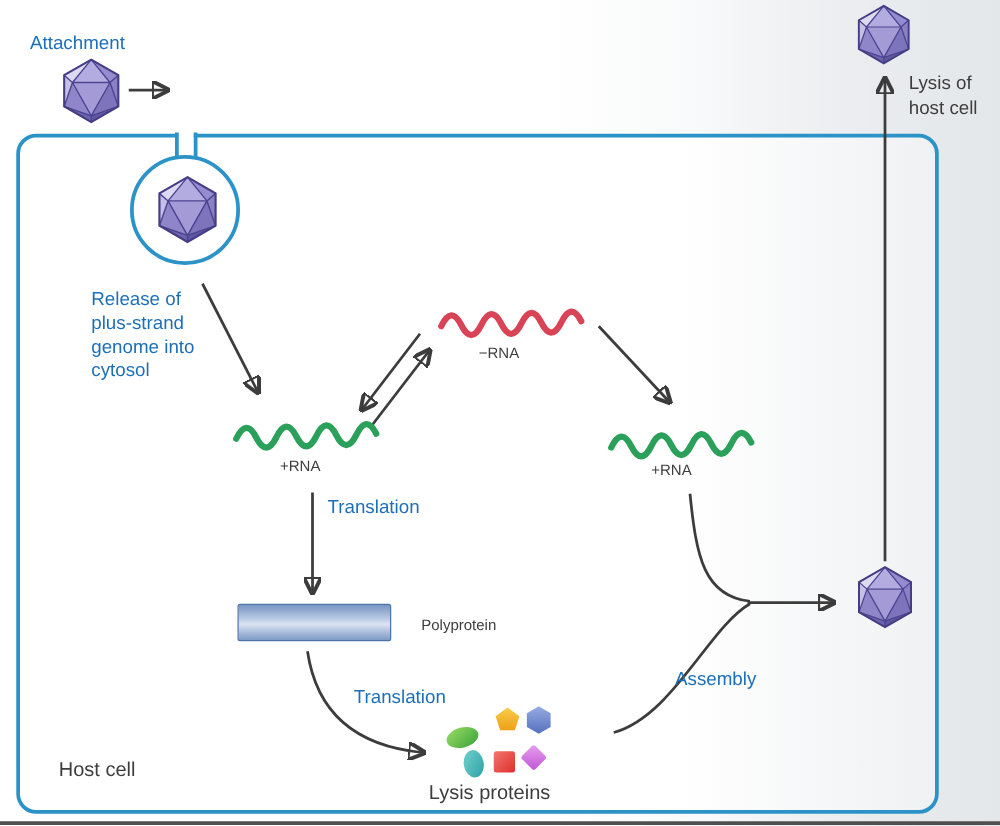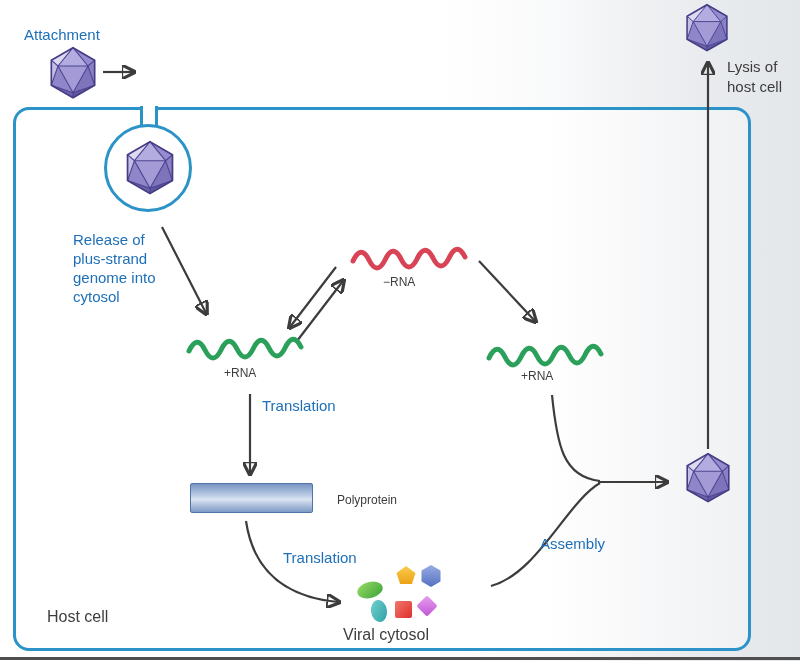--- a/index.html
+++ b/index.html
@@ -168,17 +168,17 @@
   <div class="lbl lbl-blue" style="left:24px;top:25px">Attachment</div>
   <div class="lbl lbl-blue" style="left:73px;top:230px;width:100px">Release of plus-strand genome into cytosol</div>
   <div class="lbl lbl-dark" style="left:727px;top:57px;width:72px;line-height:20px">Lysis of host cell</div>
   <div class="lbl lbl-dark rna-lbl" style="left:383px;top:273px">−RNA</div>
   <div class="lbl lbl-dark rna-lbl" style="left:224px;top:364px">+RNA</div>
   <div class="lbl lbl-dark rna-lbl" style="left:521px;top:367px">+RNA</div>
   <div class="lbl lbl-blue" style="left:262px;top:396px">Translation</div>
   <div class="lbl lbl-dark" style="left:337px;top:491px;font-size:12px">Polyprotein</div>
   <div class="lbl lbl-blue" style="left:283px;top:548px">Translation</div>
   <div class="lbl lbl-blue" style="left:540px;top:534px">Assembly</div>
-  <div class="lbl lbl-dark" style="left:343px;top:625px;font-size:16px">Viral cytosol</div>
+  <div class="lbl lbl-dark" style="left:343px;top:625px;font-size:16px">Lysis proteins</div>
   <div class="lbl lbl-dark" style="left:47px;top:607px;font-size:16px">Host cell</div>
 
   <div class="baseline"></div>
 </div>
 
 </body></html>

